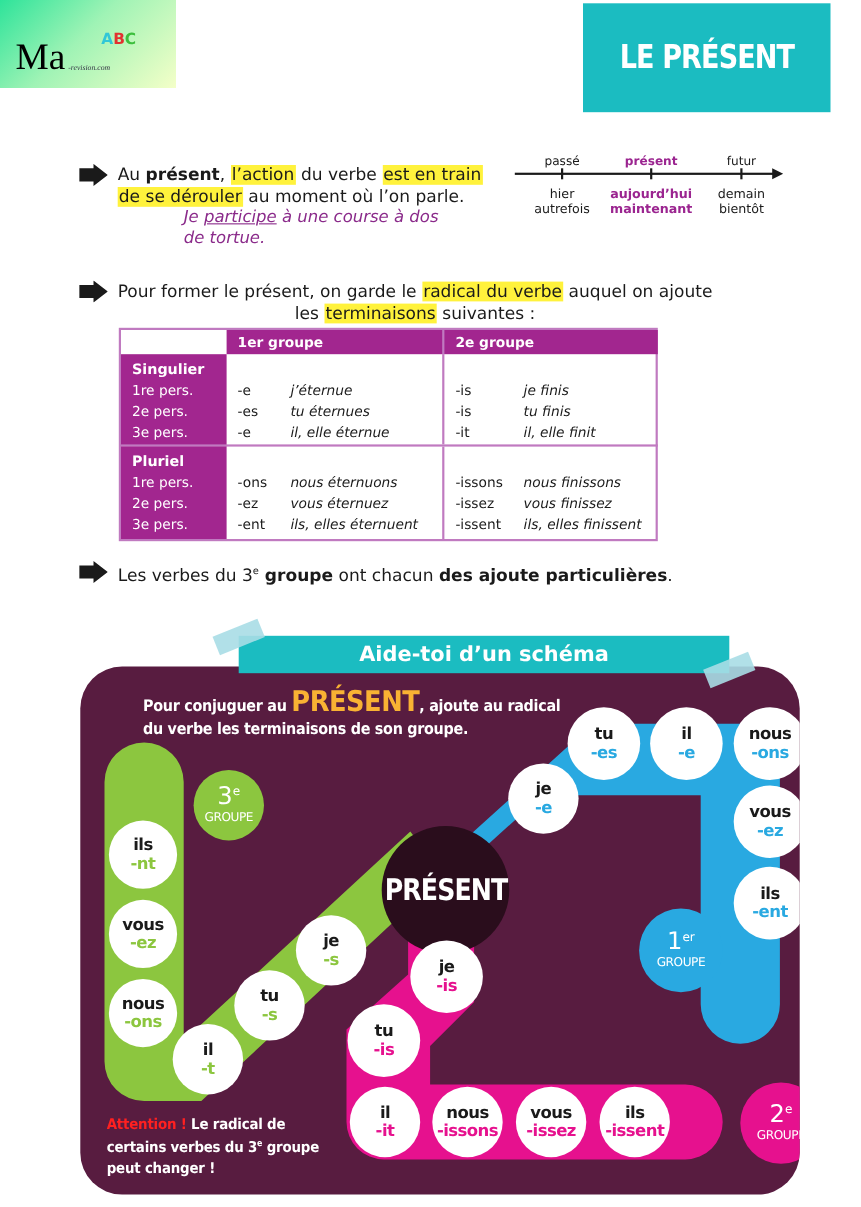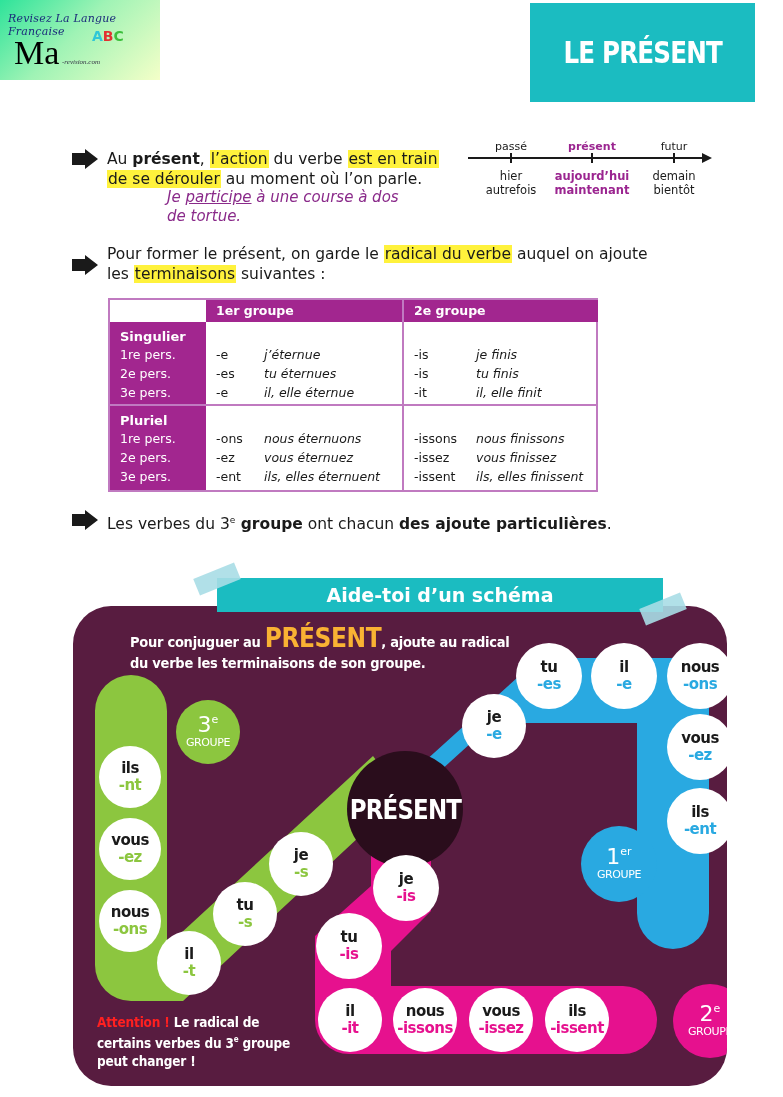--- a/index.html
+++ b/index.html
@@ -92,21 +92,20 @@
   .group-badge .lbl { font-size: 11px; line-height: 14px; letter-spacing: -0.4px; }
 
   .center-badge { position: absolute; left: 274px; top: 145px; width: 116px; height: 116px; border-radius: 50%; background: #2a0d1c;
           display: flex; align-items: center; justify-content: center; color: #fff; font-weight: bold; font-size: 27px; letter-spacing: -1px; transform-origin: center; }
   .center-badge span { display: inline-block; transform: scaleX(0.85); }
 </style>
 </head>
 <body>
 
 <div class="logo">
-  <span class="logo-tagline">Revisez La Langue Française</span>
   <span class="logo-ma">Ma</span>
   <span class="logo-site">-revision.com</span>
   <span class="logo-abc">
     <span class="a">A</span><span class="b">B</span><span class="c">C</span>
   </span>
 </div>
 
 <div class="title-banner">
   <span class="title-text">LE PRÉSENT</span>
 </div>
@@ -143,21 +142,21 @@
   <div class="tl-sub" style="left:206px;">
     <span>demain</span><br><span>bientôt</span>
   </div>
 </div>
 
 <div class="bullet" style="left:72px; top:255px;">
   <svg viewBox="0 0 26 20">
       <path d="M0 4 H13 V0 L26 10 L13 20 V16 H0 Z" fill="#1a1a1a"></path>
     </svg>
 </div>
-<div class="para" style="left:107px; top:244px;">
+<div class="para" style="left:107px; top:255px;text-align:center;">
   <span>Pour former le présent, on garde le </span><span class="hl">radical du verbe</span><span> auquel on ajoute</span><br>
   <span>les </span><span class="hl">terminaisons</span><span> suivantes :</span>
 </div>
 
 <div class="t-wrap">
   <div class="t-head-row">
     <div class="t-head-cell c1">1er groupe</div>
     <div class="t-head-cell c2">2e groupe</div>
   </div>
 

